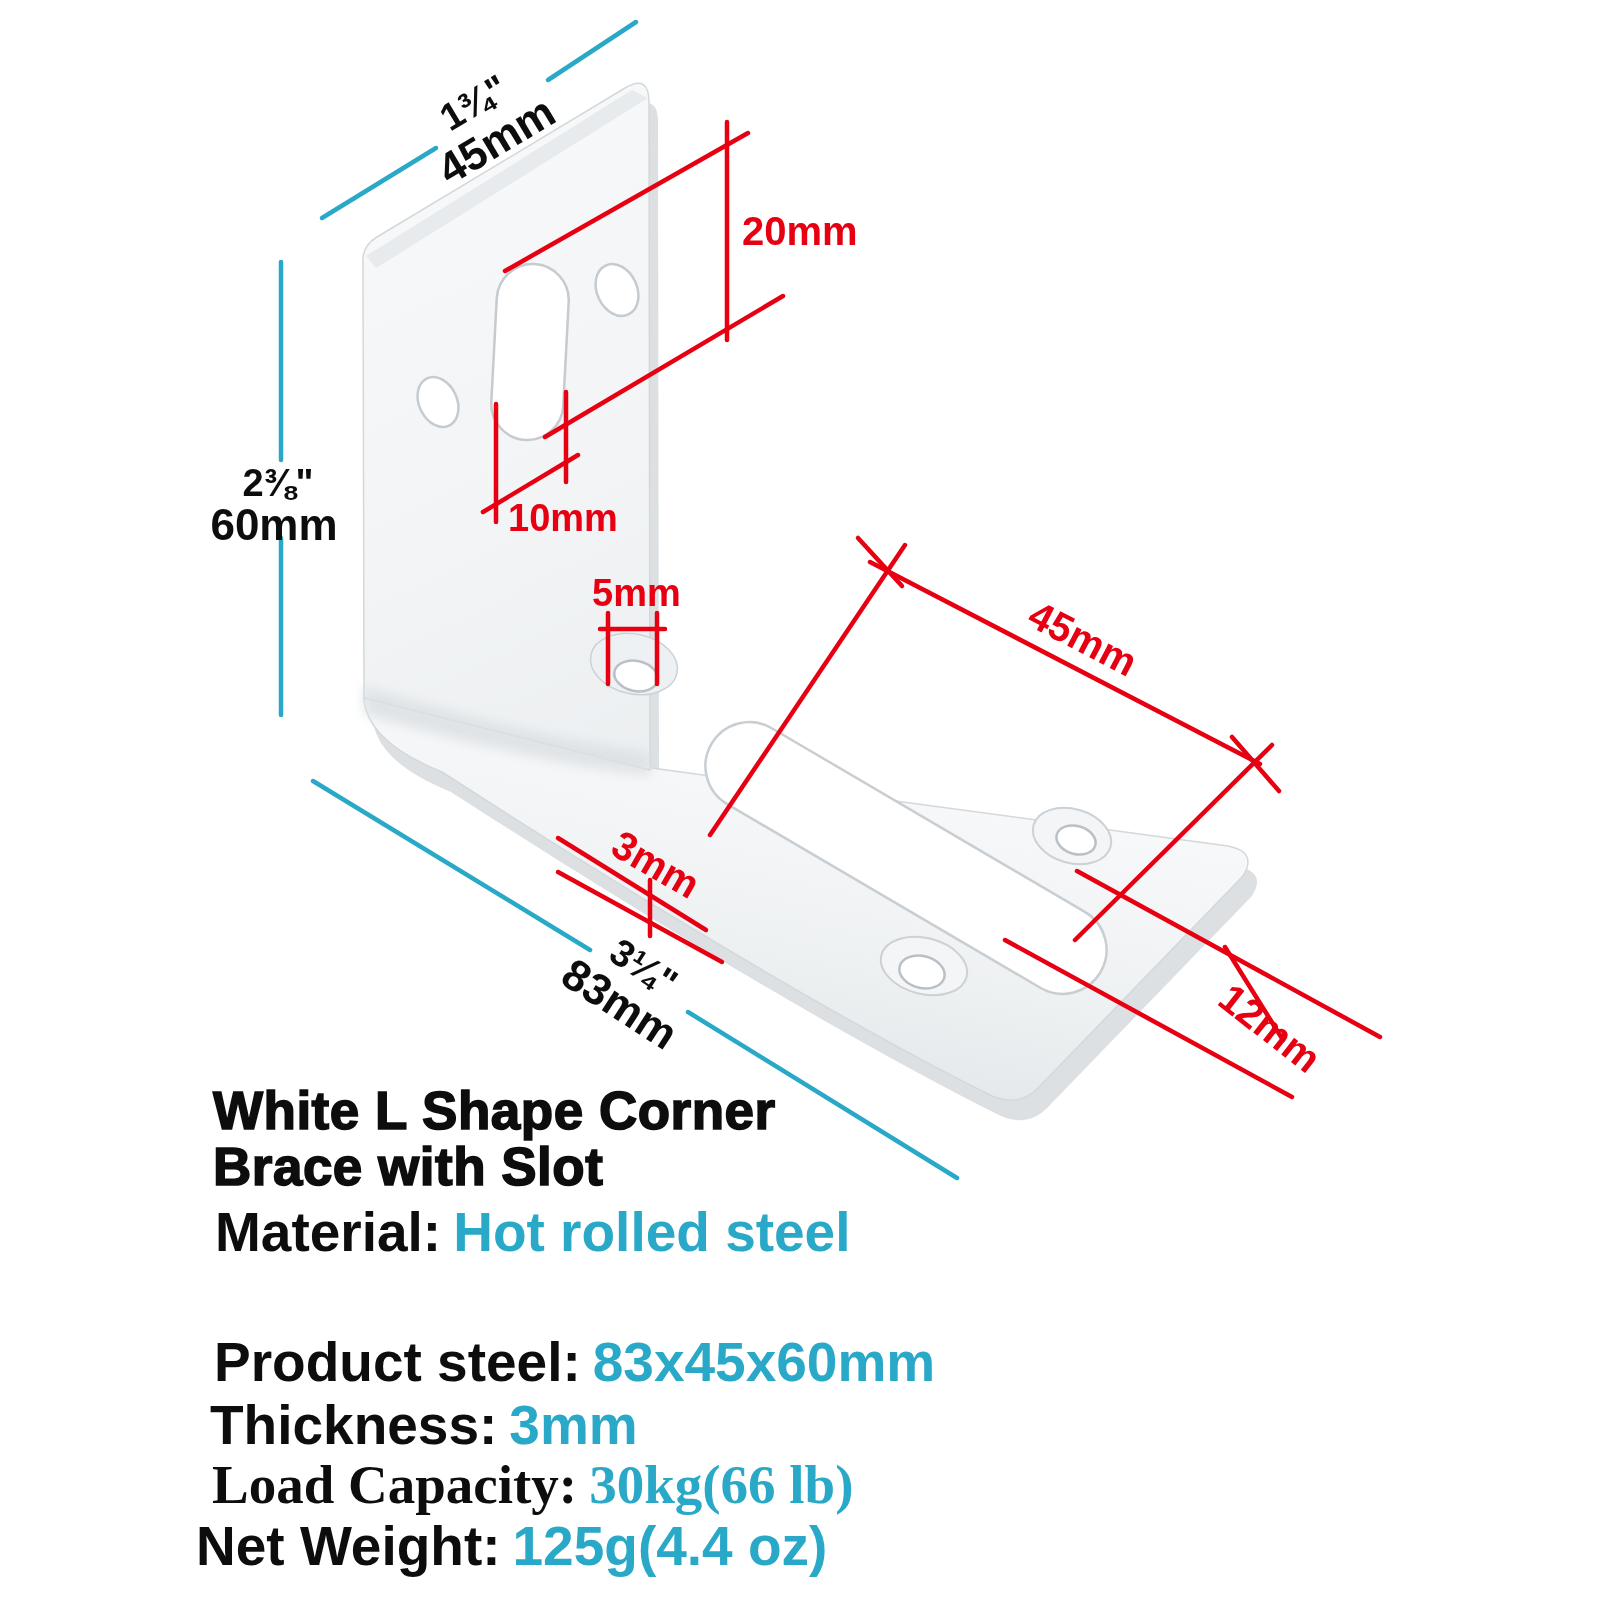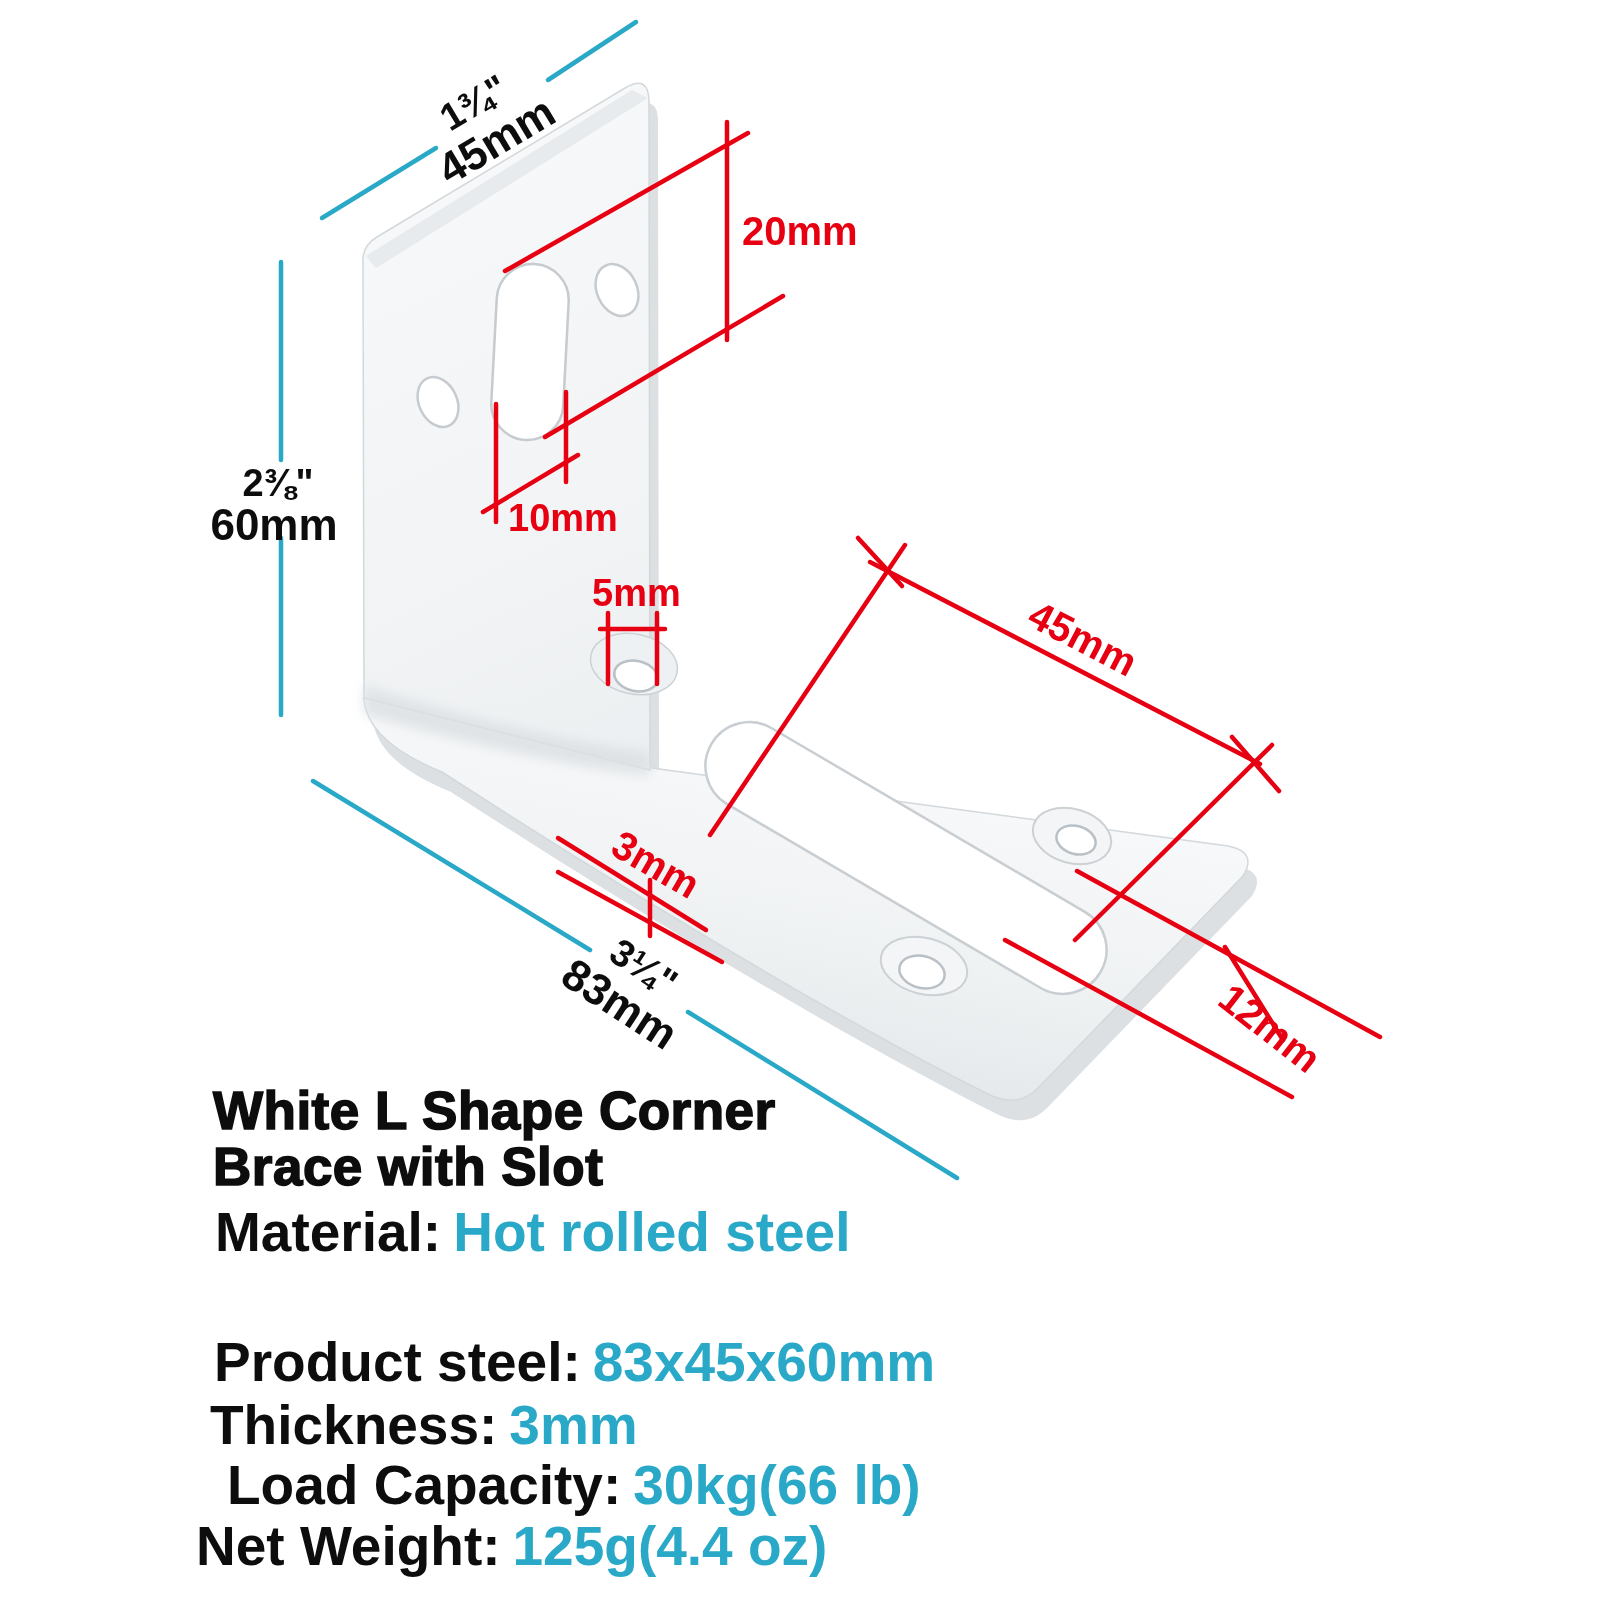--- a/index.html
+++ b/index.html
@@ -132,19 +132,19 @@
   <div class="spec" style="left:215px;top:1200px;">
     <span>Material:</span><span class="val">Hot rolled steel</span>
   </div>
 
   <div class="spec" style="left:214px;top:1330px;">
     <span>Product steel:</span><span class="val">83x45x60mm</span>
   </div>
   <div class="spec" style="left:210px;top:1393px;">
     <span>Thickness:</span><span class="val">3mm</span>
   </div>
-  <div class="spec" style="left:227px;top:1453px;">
+  <div class="spec" style="left:212px;top:1453px;font-family:Liberation Serif, serif;">
     <span>Load Capacity:</span><span class="val">30kg(66 lb)</span>
   </div>
   <div class="spec" style="left:196px;top:1514px;">
     <span>Net Weight:</span><span class="val">125g(4.4 oz)</span>
   </div>
 </div>
 
 </body></html>

